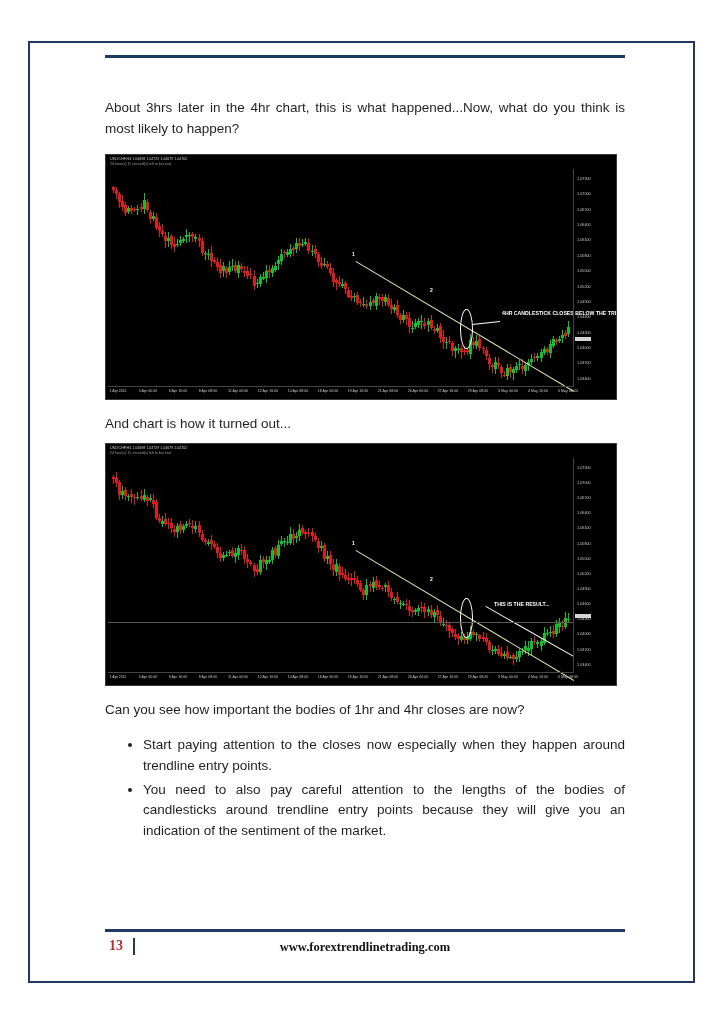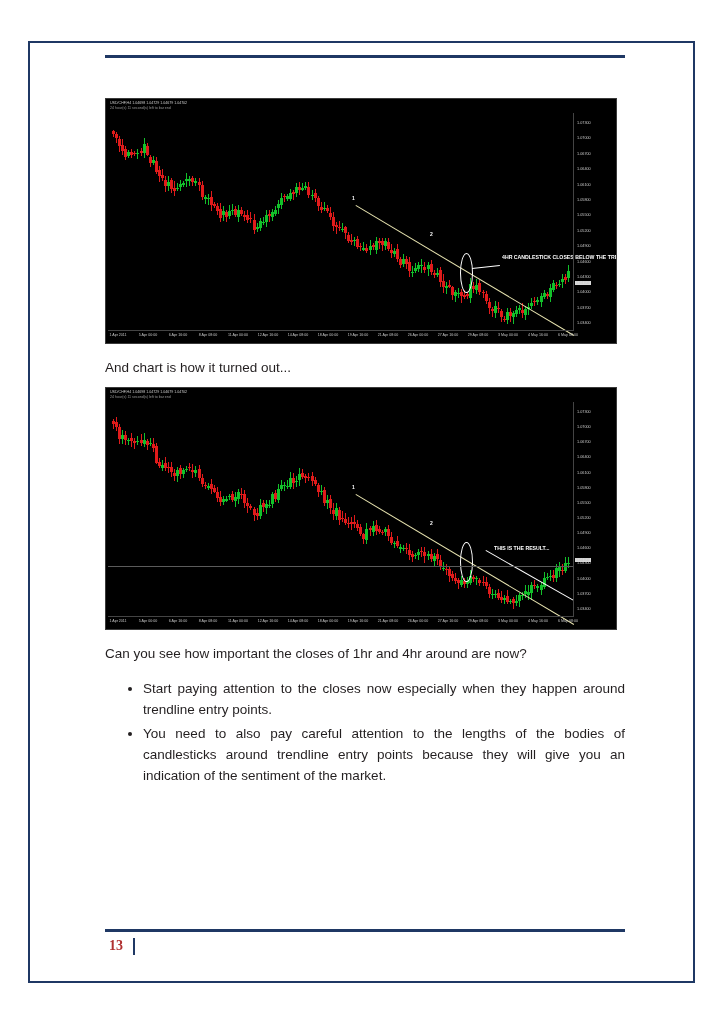--- a/index.html
+++ b/index.html
@@ -224,20 +224,21 @@
 </style>
 </head>
 <body>
 
 <div class="page-outer">
   <div class="page-border"></div>
 
   <div class="content">
     <div class="top-rule"></div>
 
+    <p class="para">About 3hrs later in the 4hr chart, this is what happened...Now, what do you think is most likely to happen?</p>
 
     <div class="chart-wrap">
       <div class="chart">
         <div class="chart-header">
           <div>USD/CHF,H4 1.04698 1.04729 1.04679 1.04702</div>
           <div class="l2">24 hour(s) 11 second(s) left to bar end</div>
         </div>
 
         <div class="plot" id="plot1">
             <div class="candle dn" style="left: 4px; top: 16.8px; height: 7.7px;">
@@ -1540,28 +1541,29 @@
             <span style="left: 310px;">26 Apr 00:00</span>
             <span style="left: 340px;">27 Apr 16:00</span>
             <span style="left: 370px;">29 Apr 08:00</span>
             <span style="left: 400px;">3 May 00:00</span>
             <span style="left: 430px;">4 May 16:00</span>
             <span style="left: 460px;">6 May 08:00</span>
           </div>
       </div>
     </div>
 
-    <p class="para">Can you see how important the closes of 1hr and 4hr around are now?</p>
+    <p class="para">Can you see how important the bodies of 1hr and 4hr closes are now?</p>
 
     <ul class="bullets">
       <li>Start paying attention to the closes now especially when they happen around trendline entry points.</li>
       <li>You need to also pay careful attention to the lengths of the bodies of candlesticks around trendline entry points because they will give you an indication of the sentiment of the market.</li>
     </ul>
   </div>
 
   <div class="footer">
     <div class="footer-rule"></div>
     <div class="footer-row">
       <span class="page-num">13</span>
       <span class="page-num-bar"></span>
+      <span class="footer-url">www.forextrendlinetrading.com</span>
     </div>
   </div>
 </div>
 
 </body></html>

